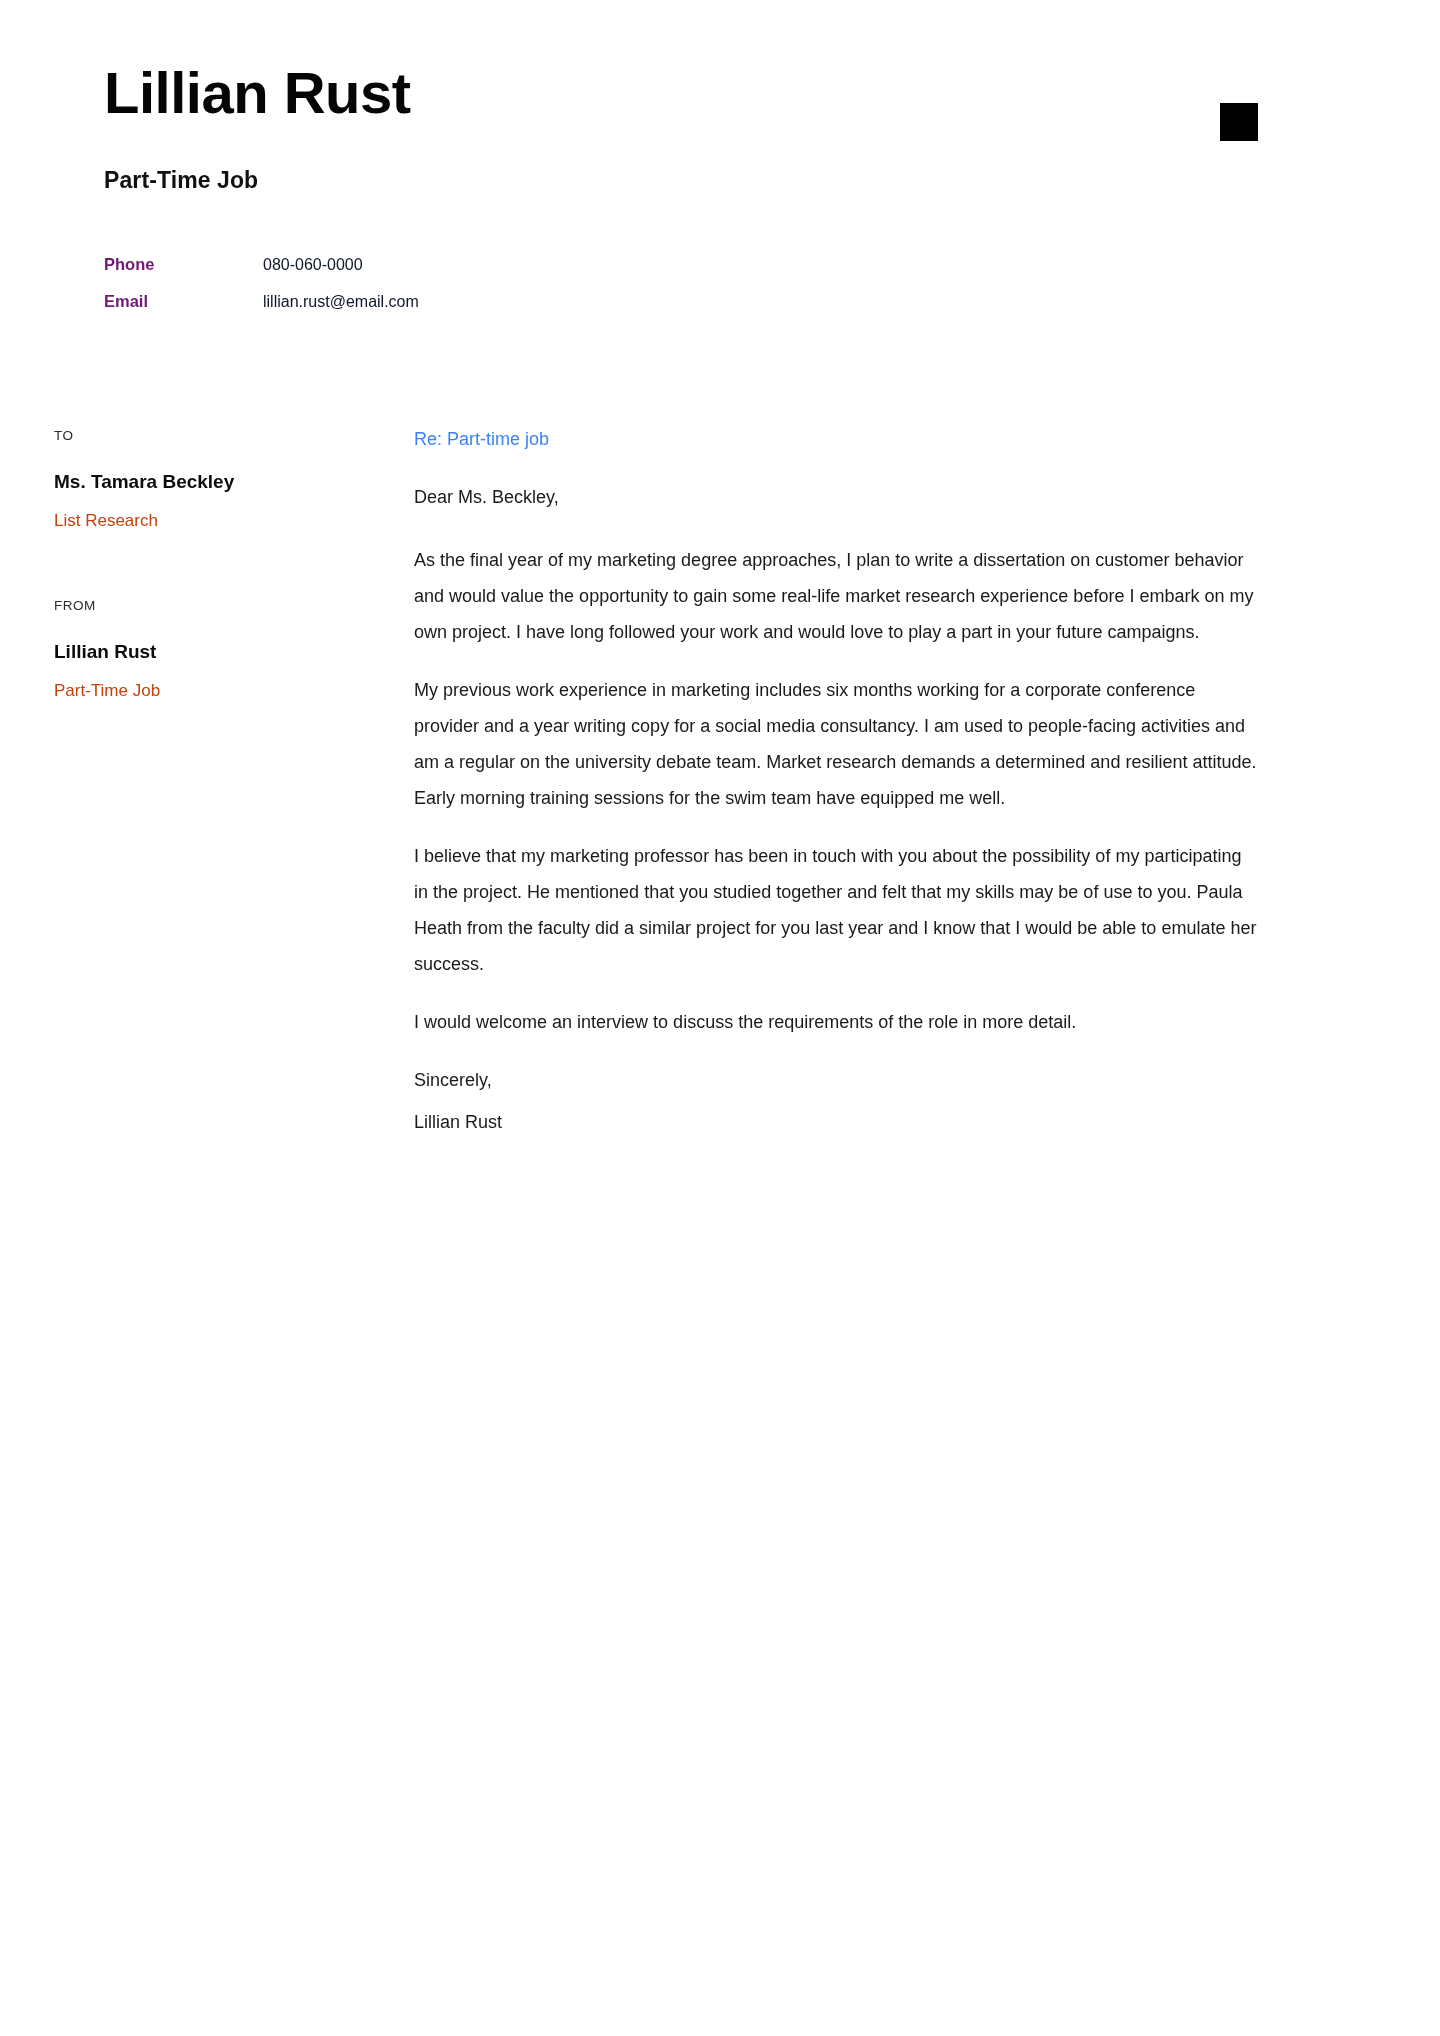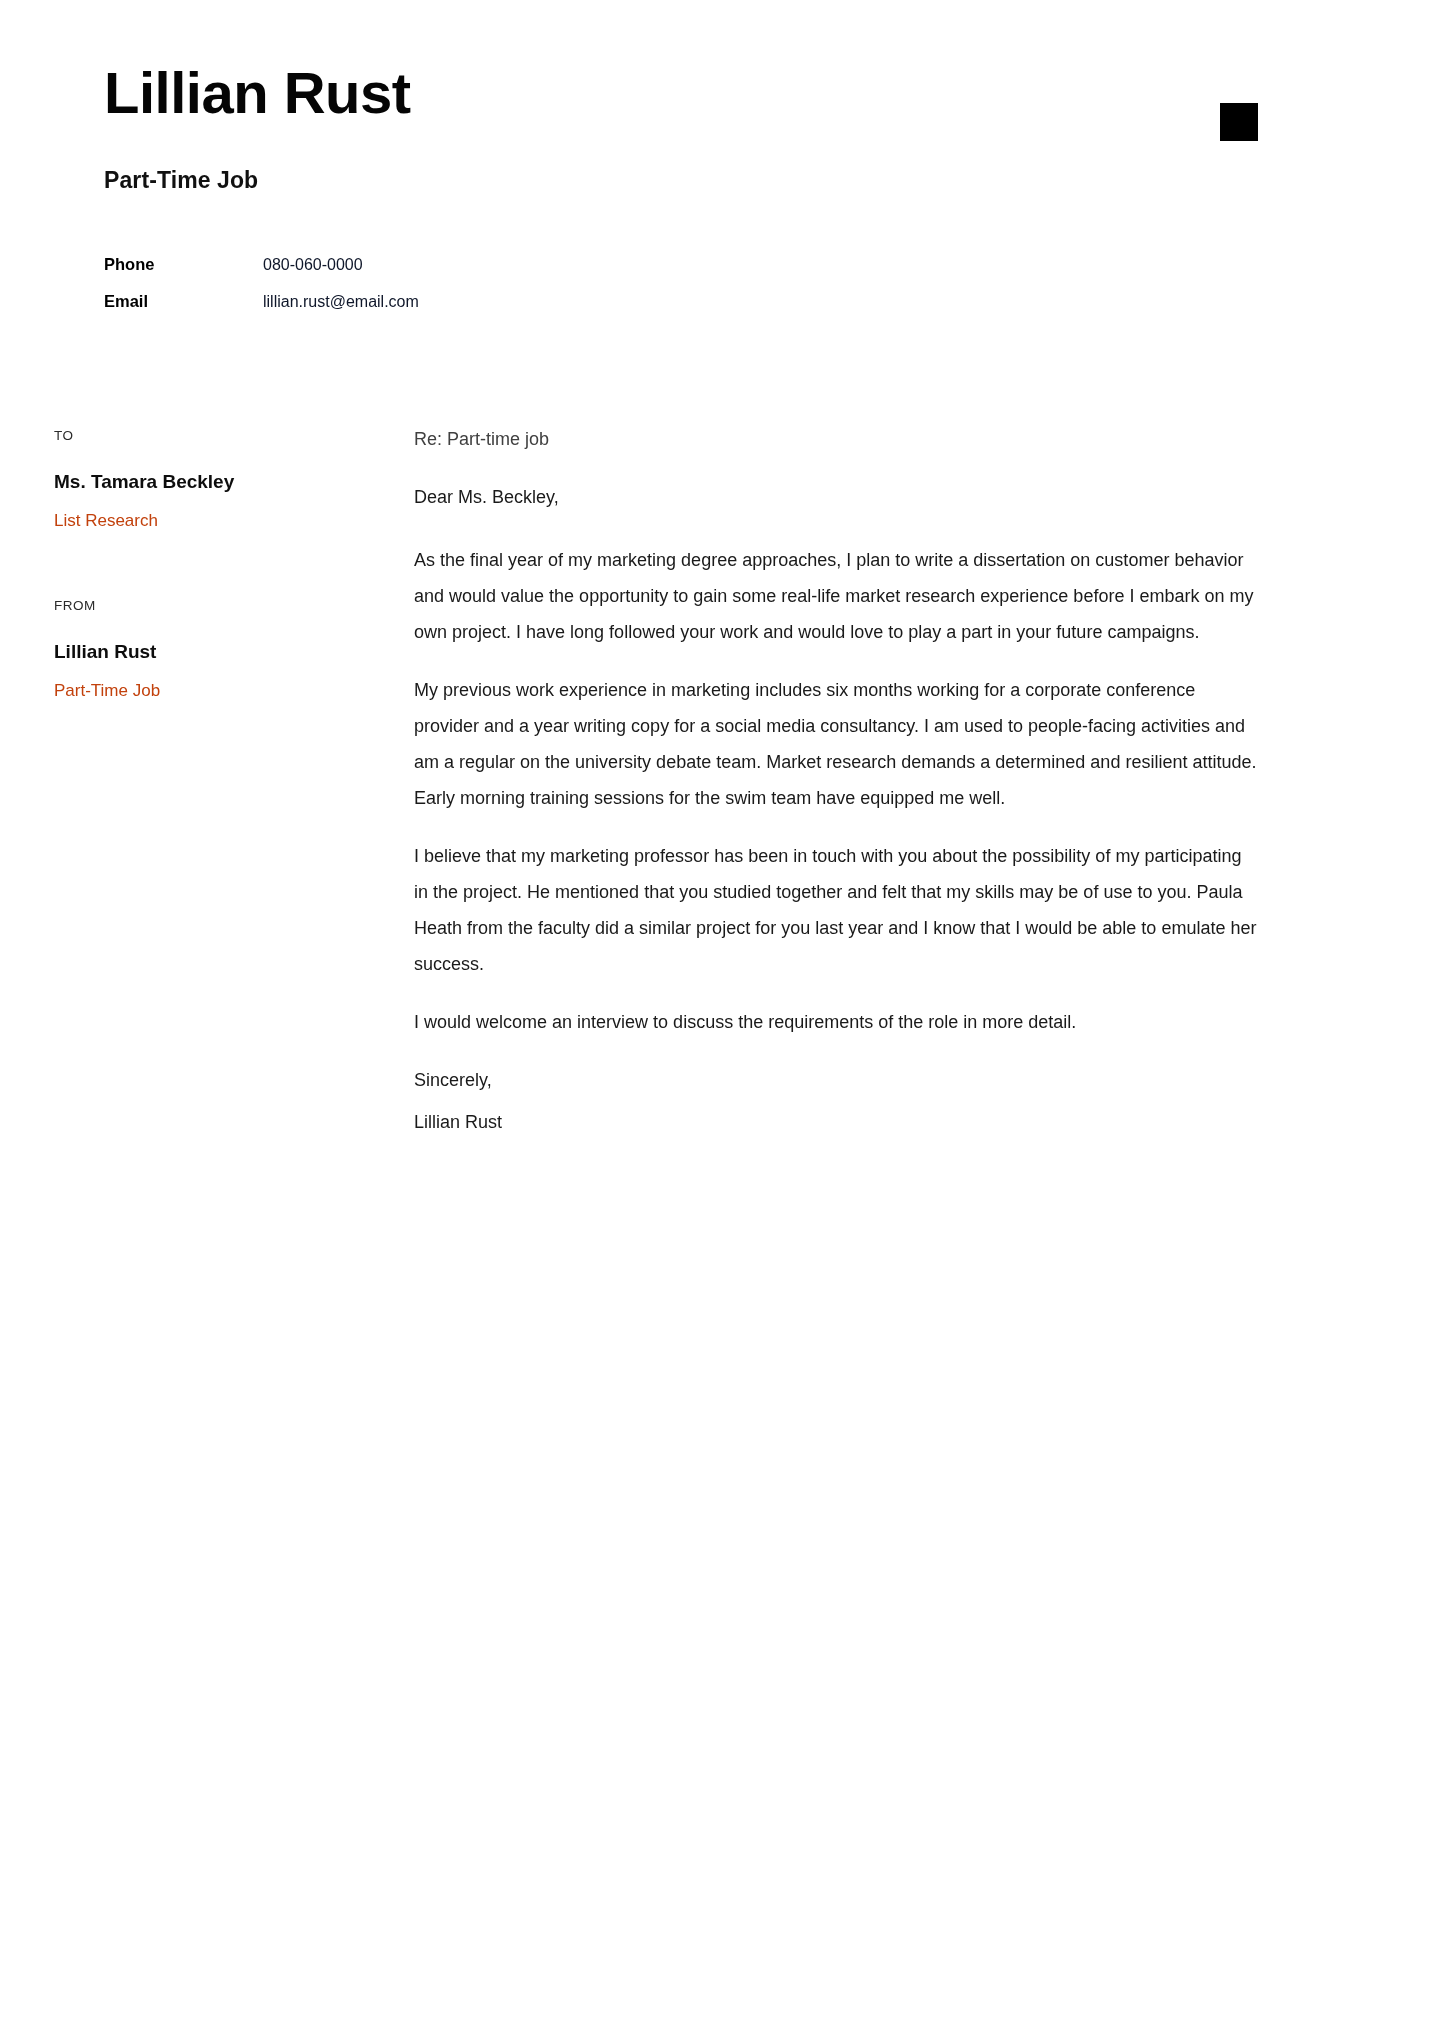--- a/index.html
+++ b/index.html
@@ -64,21 +64,21 @@
     display: flex;
     align-items: baseline;
     line-height: 1;
     margin-bottom: 20px;
   }
   .contact-label {
     width: 145px;
     flex: 0 0 145px;
     font-size: 16.5px;
     font-weight: 700;
-    color: #000000;
+    color: #701a75;
   }
   .contact-value {
     font-size: 16px;
     font-weight: 400;
     color: #0f172a;
     margin-left: 14px;
   }
 
   
   .content {
@@ -121,21 +121,21 @@
     font-weight: 400;
     color: #c2410c;
     margin: 0;
     line-height: 1.3;
   }
 
   
   .letter-subject {
     font-size: 18px;
     line-height: 1.55;
-    color: #404040;
+    color: #3b82f6;
     margin: 0 0 30px 0;
   }
   .letter-salutation {
     font-size: 18px;
     line-height: 1.55;
     color: #1a1a1a;
     margin: 0 0 30px 0;
   }
   .letter-para {
     font-size: 18px;

